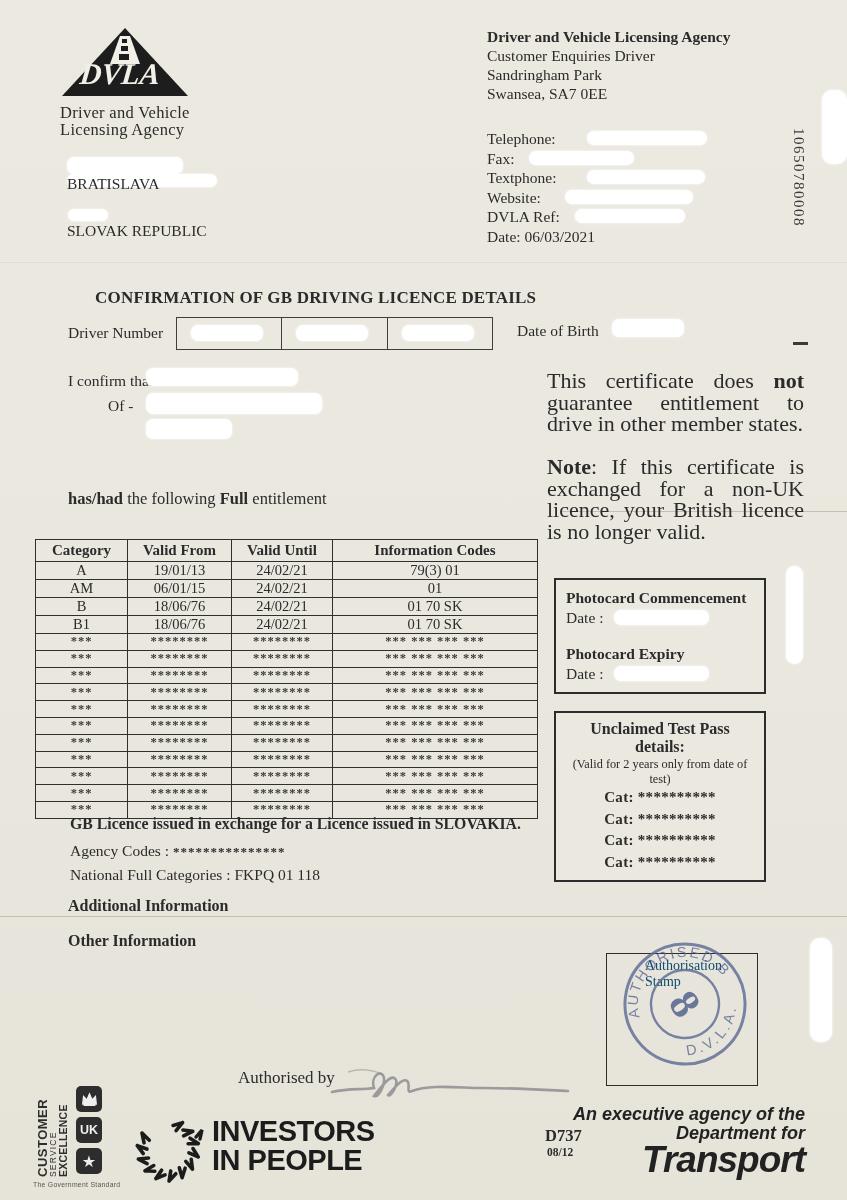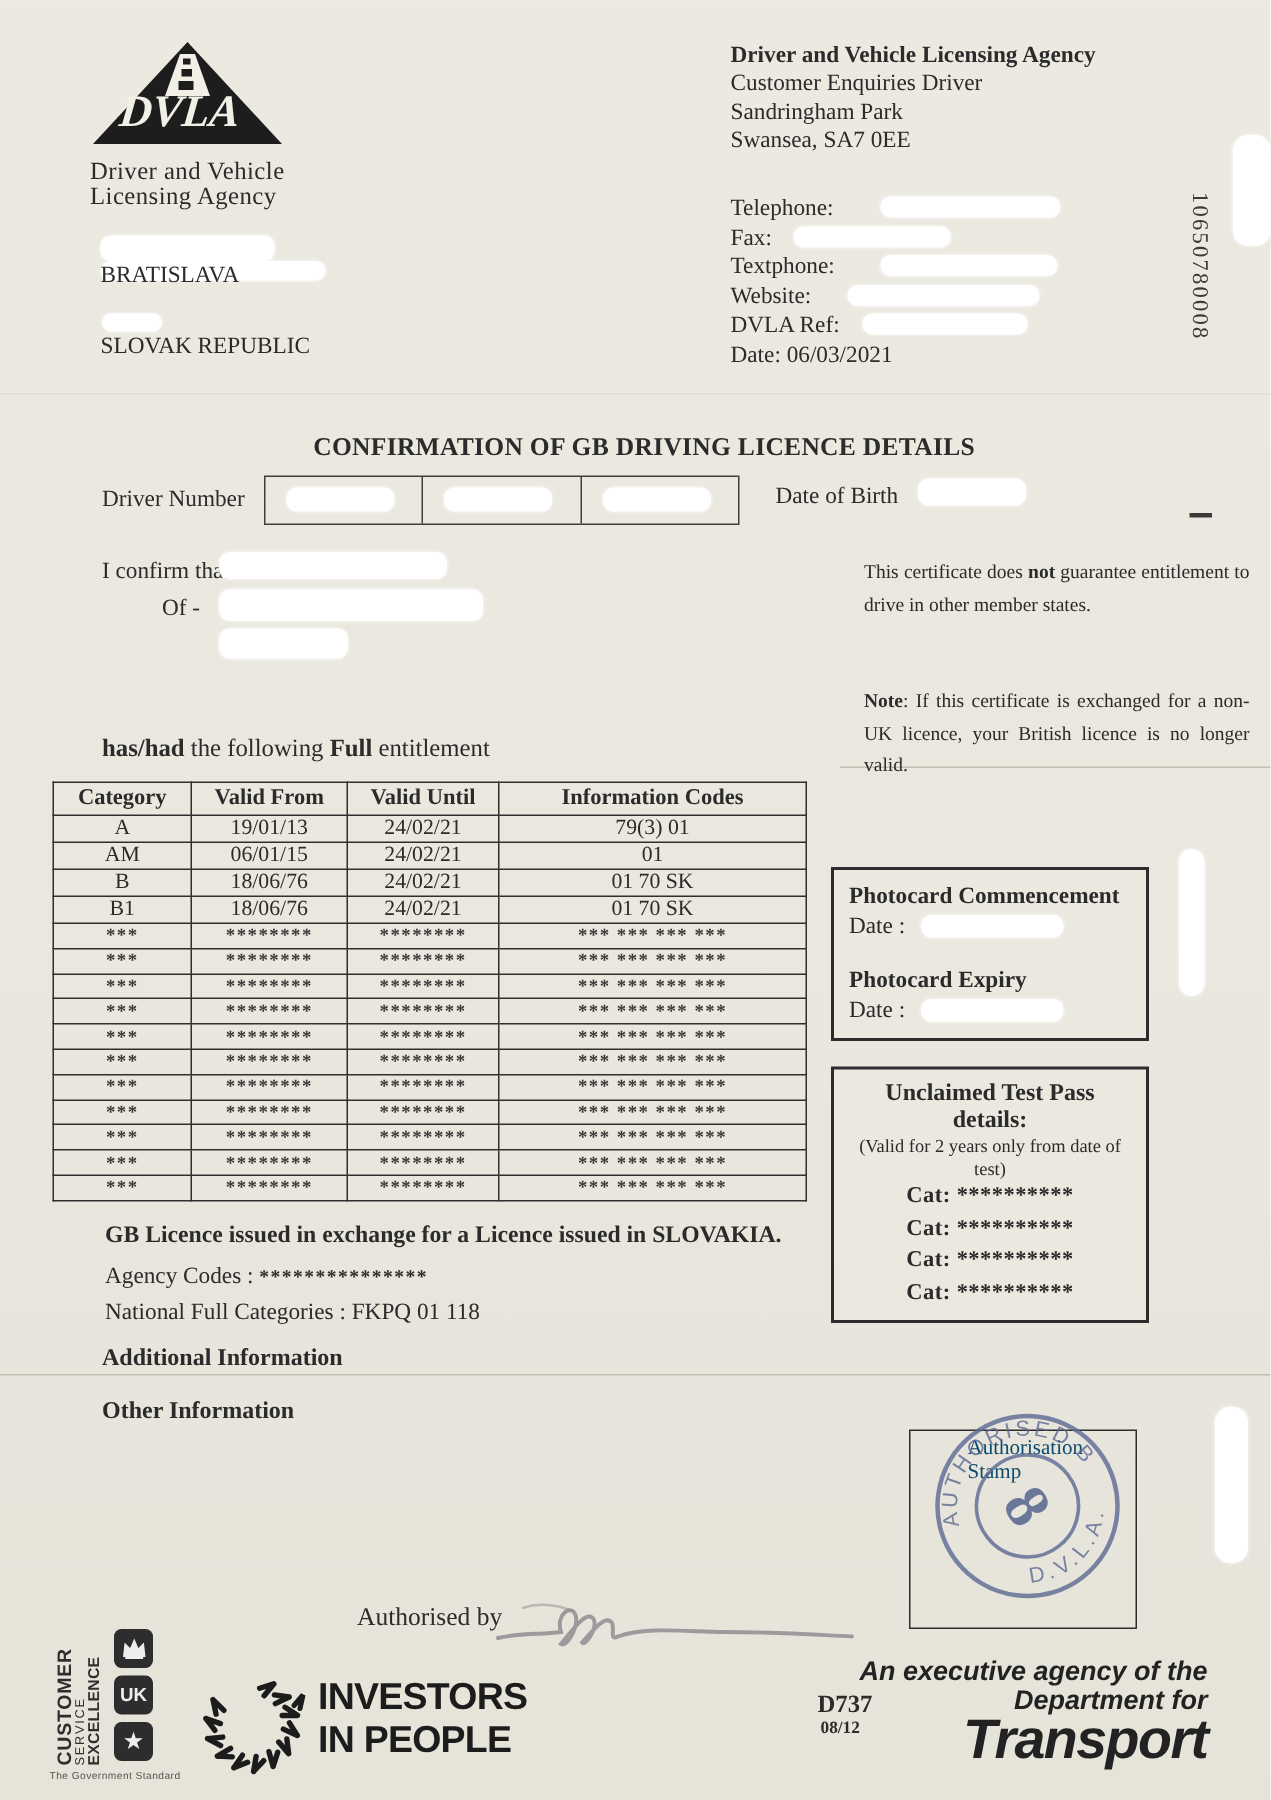--- a/index.html
+++ b/index.html
@@ -19,30 +19,30 @@
   .contact-block{font-size:15.5px;line-height:19.5px;}
   .contact-row{position:relative;height:19.5px;}
   .contact-row .blob{position:absolute;top:2px;left:95px;height:14px;background:#fff;border-radius:7px;box-shadow:0 0 3px rgba(255,255,255,.9);}
   .contact-row:nth-child(1) .blob{width:120px;left:100px;}
   .contact-row:nth-child(2) .blob{width:105px;left:42px;}
   .contact-row:nth-child(3) .blob{width:118px;left:100px;}
   .contact-row:nth-child(4) .blob{width:128px;left:78px;}
   .contact-row:nth-child(5) .blob{width:110px;left:88px;}
   .serial{writing-mode:vertical-rl;font-size:15px;letter-spacing:1.5px;color:#3a3a3a;}
   
-  .doc-title{font-size:17px;font-weight:bold;letter-spacing:.2px;text-align:right;}
+  .doc-title{font-size:17px;font-weight:bold;letter-spacing:.2px;text-align:left;}
   
   .dn-box{display:flex;border:1.6px solid #3e3e3e;width:315px;height:31px;}
   .dn-cell{flex:1;border-right:1.4px solid #3e3e3e;position:relative;}
   .dn-cell:last-child{border-right:none;}
   .dn-cell .redact{left:14px;top:7px;width:72px;height:16px;}
   
-  .notice{width:257px;font-size:13px;line-height:21.5px;text-align:justify;margin-left:29px;}
-  
-  table.ent{border-collapse:collapse;width:502px;table-layout:fixed;background:rgba(255,255,255,.0);}
+  .notice{width:257px;font-size:22px;line-height:21.5px;text-align:justify;}
+  
+  table.ent{border-collapse:collapse;width:502px;table-layout:fixed;background:rgba(255,255,255,.0);margin-top:18px;}
   table.ent td,table.ent th{border:1.5px solid #2f2f2f;text-align:center;padding:0;overflow:hidden;white-space:nowrap;}
   table.ent th{font-size:15px;height:21px;}
   table.ent td{font-size:14.5px;height:15.8px;}
   table.ent tr.ph td{font-size:12.5px;letter-spacing:1px;font-weight:bold;color:#3a3a3a;}
   
   .pbox{border:2px solid #2c2c2c;width:188px;padding:8px 10px;font-size:15.5px;line-height:20px;background:rgba(238,236,228,.4);}
   .pbox .date-line{position:relative;height:20px;}
   .pbox .date-line .redact{left:48px;top:2px;width:95px;height:15px;}
   .ubox{border:2px solid #2c2c2c;width:188px;padding:7px 10px;background:rgba(238,236,228,.4);}
   .ubox .ut{font-size:16px;font-weight:bold;}
@@ -52,21 +52,21 @@
   .stamp-box{border:1.6px solid #2c2c2c;width:150px;height:131px;}
   .stamp-label{font-size:14px;color:#0c4a6e;}
   
   .cse-vert{transform:rotate(-90deg);transform-origin:left top;line-height:1;}
   .cse-vert .l1{font-size:13px;font-weight:bold;letter-spacing:.5px;font-family:"Liberation Sans",sans-serif;color:#2e2e2e;}
   .cse-vert .l2{font-size:8.5px;letter-spacing:1.2px;font-family:"Liberation Sans",sans-serif;color:#2e2e2e;}
   .cse-vert .l3{font-size:10.5px;font-weight:bold;letter-spacing:.2px;font-family:"Liberation Sans",sans-serif;color:#2e2e2e;}
   .cse-sq{position:absolute;width:26px;height:26px;background:#2d2d2d;border-radius:5px;color:#eee;
           display:flex;align-items:center;justify-content:center;font-family:"Liberation Sans",sans-serif;}
   .gov-std{font-size:6.8px;font-family:"Liberation Sans",sans-serif;color:#555;letter-spacing:.3px;}
-  .iip-text{font-family:"Liberation Sans",sans-serif;font-weight:bold;font-size:25px;line-height:29px;color:#1c1c1c;letter-spacing:-.5px;}
+  .iip-text{font-family:"Liberation Sans",sans-serif;font-weight:bold;font-size:29px;line-height:29px;color:#1c1c1c;letter-spacing:-.5px;}
   .dft{font-family:"Liberation Sans",sans-serif;font-style:italic;text-align:right;color:#222;}
   .dft .d1{font-size:18px;font-weight:bold;line-height:20px;}
   .dft .d2{font-size:18px;font-weight:bold;line-height:18px;}
   .dft .d3{font-size:37px;font-weight:bold;line-height:36px;letter-spacing:-1px;}
   .formno{font-size:16.5px;font-weight:bold;}
   .formdate{font-size:11.5px;font-weight:bold;}
 </style>
 </head>
 <body>
 

